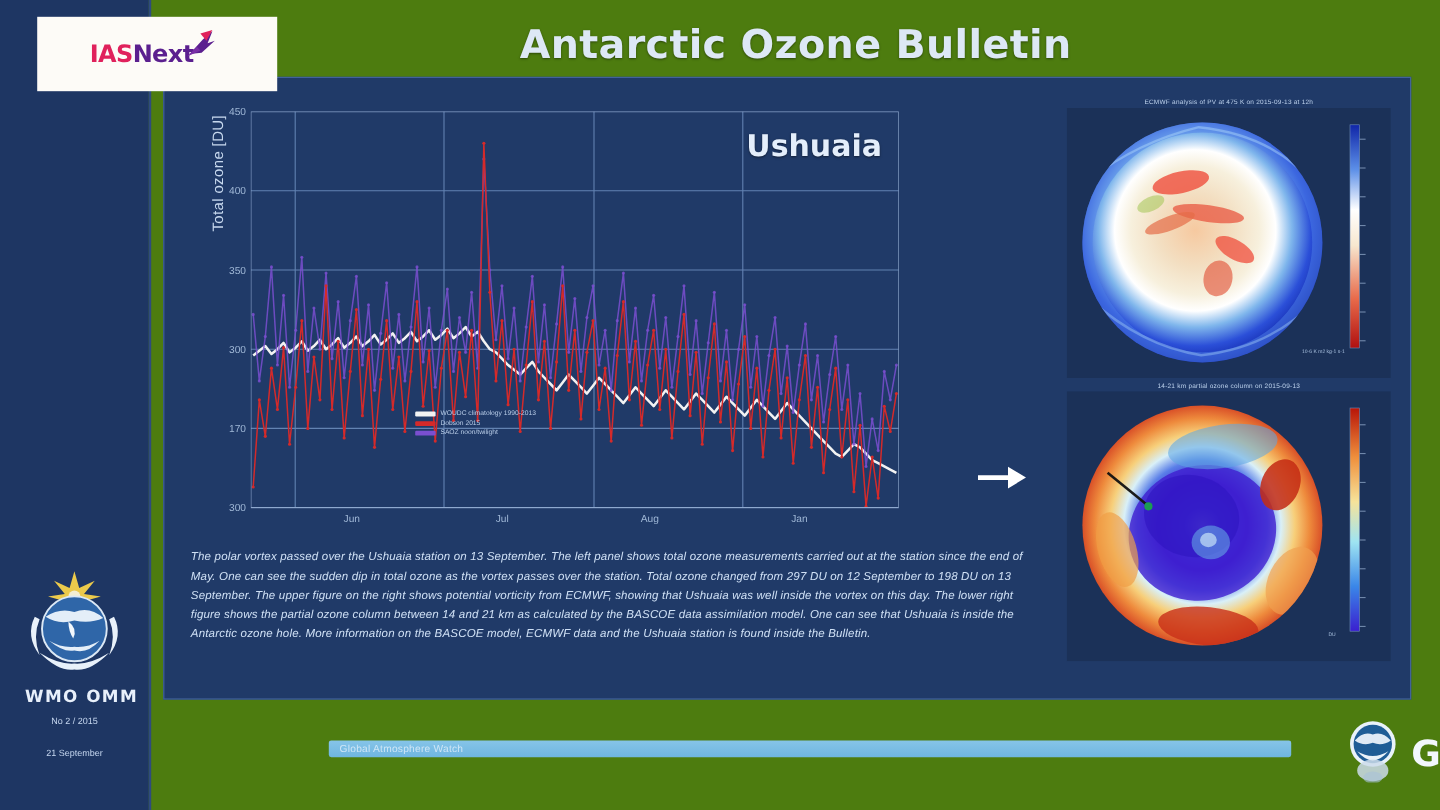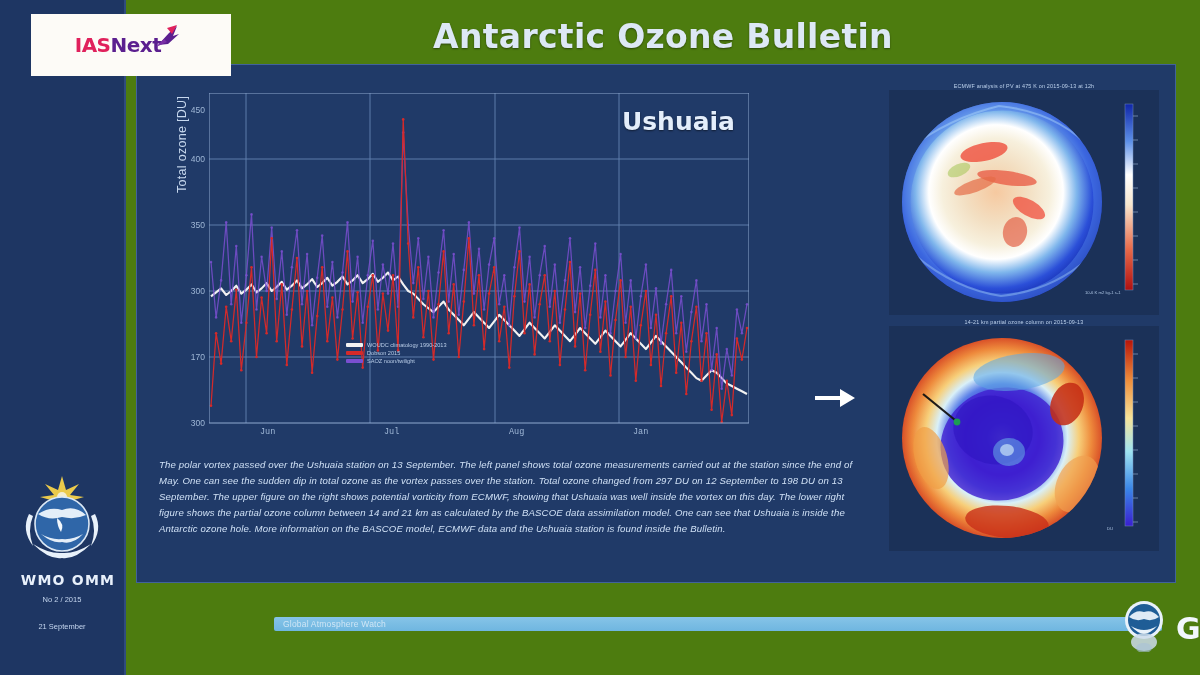--- a/index.html
+++ b/index.html
@@ -80,21 +80,21 @@
     font-size: 12.5px; color: #c7d8ee;
     white-space: nowrap; letter-spacing: .3px;
   }
   #plot-svg { position: absolute; left: 56px; top: 8px; }
   .ytick-label {
     position: absolute; width: 34px; text-align: right;
     font-size: 8.5px; color: #9fb7d6; left: 18px;
   }
   .xtick-label {
     position: absolute; font-size: 8.5px; color: #9fb7d6;
-    text-align: left; width: 40px; font-family: Liberation Mono, monospace;
+    text-align: right; width: 40px;
   }
 
   
   #chart-legend {
     position: absolute; left: 188px; top: 253px;
     padding: 3px 5px; z-index: 7;
     line-height: 1.45;
   }
   .legend-row { display: flex; align-items: center; gap: 4px; }
   .legend-swatch { width: 17px; height: 4px; flex: 0 0 auto; border-radius: 1px; }
@@ -136,21 +136,21 @@
   #wmo-name {
     font-size: 14px; font-weight: bold; letter-spacing: 1.2px;
     margin-top: 2px; font-family: "DejaVu Sans", sans-serif; padding-left: 12px;
   }
   #wmo-issue { font-size: 7.5px; margin-top: 7px; color: #c5d6ef; }
   #wmo-date  { font-size: 7.5px; margin-top: 18px; color: #c5d6ef; }
 
   
   #footer-bar {
     position: absolute; left: 148px; top: 617px;
-    width: 888px; height: 14px;
+    width: 802px; height: 14px;
     background: linear-gradient(180deg,#86c4e8 0%, #6fb6e0 100%);
     border-radius: 2px;
     display: flex; align-items: center;
   }
   #footer-bar-text {
     font-size: 8.5px; color: #cfe6f6; padding-left: 9px;
     letter-spacing: .2px;
   }
   #gaw-logo-wrap {
     position: absolute; left: 995px; top: 600px;
@@ -190,21 +190,21 @@
         <div id="chart-title">Ushuaia</div>
 
         <div id="y-axis-label">Total ozone [DU]</div>
 
         <div id="ytick-wrap">
             <div class="ytick-label" style="top: 333px;">300</div>
             <div class="ytick-label" style="top: 267px;">170</div>
             <div class="ytick-label" style="top: 201px;">300</div>
             <div class="ytick-label" style="top: 135px;">350</div>
             <div class="ytick-label" style="top: 69px;">400</div>
-            <div class="ytick-label" style="top: 20px;">450</div>
+            <div class="ytick-label" style="top: 3px;">450</div>
           </div>
         <div id="xtick-wrap">
             <div class="xtick-label" style="left: 107px; top: 342px;">Jun</div>
             <div class="xtick-label" style="left: 231px; top: 342px;">Jul</div>
             <div class="xtick-label" style="left: 356px; top: 342px;">Aug</div>
             <div class="xtick-label" style="left: 480px; top: 342px;">Jan</div>
           </div>
 
         <svg id="plot-svg" width="540" height="345">
           <rect x="0" y="0" width="540" height="330" fill="#203a68"></rect>

